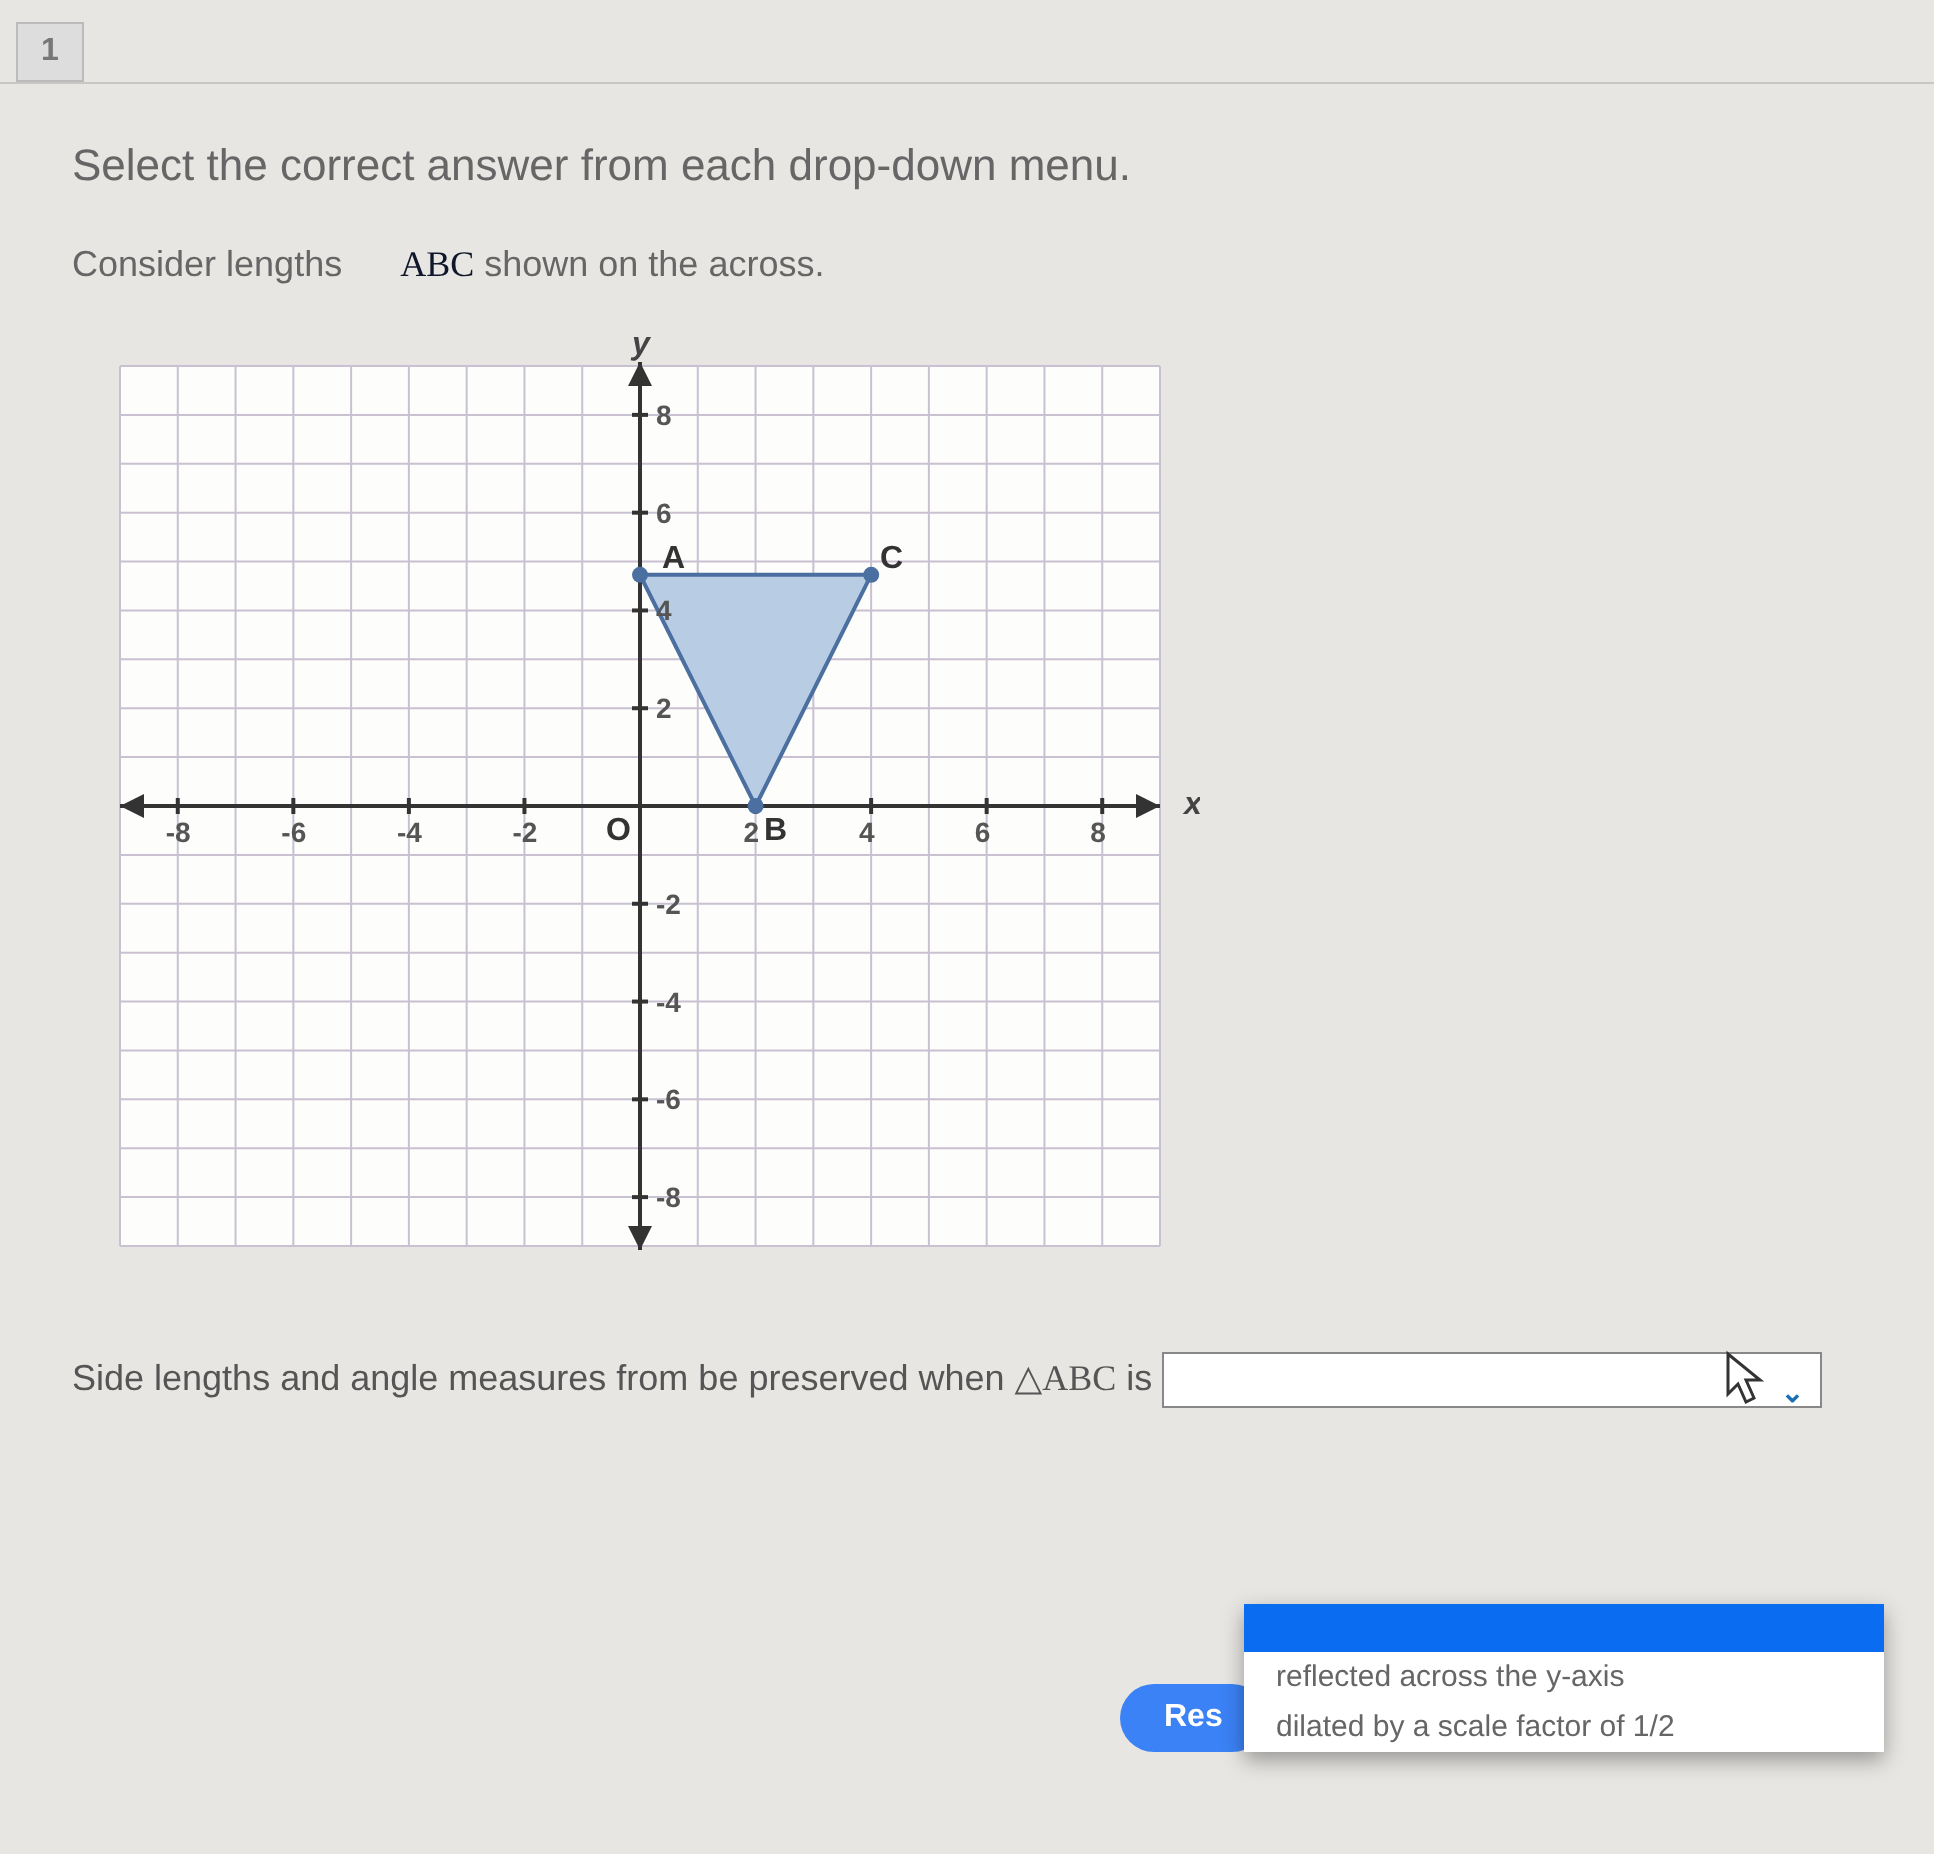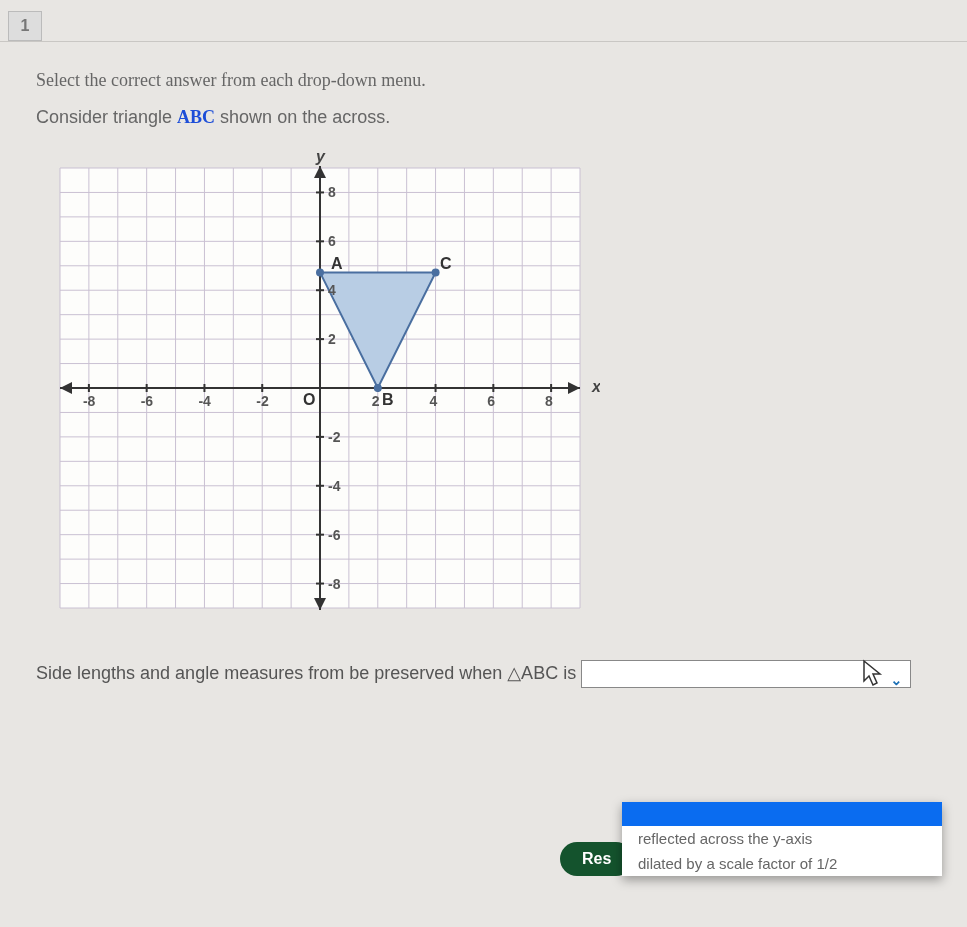--- a/index.html
+++ b/index.html
@@ -24,26 +24,26 @@
     width: 34px;
     height: 30px;
     display: flex;
     align-items: center;
     justify-content: center;
     font-weight: bold;
     color: #777;
     font-size: 16px;
   }
   .content { padding: 28px 36px; }
-  .instr { font-size: 18px; color: #666; margin-bottom: 16px; font-family: Liberation Serif, serif; }
+  .instr { font-size: 22px; color: #666; margin-bottom: 26px; }
   .consider { font-size: 18px; color: #666; margin-bottom: 20px; }
-  .consider .strong { font-family: "Times New Roman", serif; font-weight: bold; color:#1d4ed8; }
+  .consider .strong { font-family: "Times New Roman", serif; font-weight: normal; color:#0f172a;margin-left:24px; }
   .graph-wrap { margin-left: 4px; margin-bottom: 26px; }
   .sentences { font-size: 18px; color: #555; line-height: 30px; }
-  .tri { font-family: Liberation Sans, sans-serif; text-align: center; }
+  .tri { font-family: Liberation Serif, serif; text-align: center; }
   .select-box {
     display: inline-block;
     border: 1px solid #888;
     background: #fff;
     height: 28px;
     vertical-align: middle;
     position: relative;
   }
   .select1 { width: 330px; }
   .select2 { width: 180px; }
@@ -72,41 +72,41 @@
     height: 24px;
   }
   .dropdown .opt {
     padding: 4px 16px;
     cursor: pointer;
   }
   .reset-btn {
     position: absolute;
     top: 842px;
     left: 560px;
-    background: #14532d;
+    background: #3b82f6;
     color: #fff;
     border-radius: 18px;
     font-weight: bold;
     font-size: 16px;
     padding: 8px 22px;
     z-index: 5;
   }
   svg text { font-family: Arial, sans-serif; }
 </style>
 </head>
 <body>
 
 <div class="topbar">
   <div class="qnum">1</div>
 </div>
 
 <div class="content">
   <p class="instr">Select the correct answer from each drop-down menu.</p>
   <p class="consider">
-    <span>Consider triangle </span><span class="strong">ABC</span><span> shown on the across.</span>
+    <span>Consider lengths </span><span class="strong">ABC</span><span> shown on the across.</span>
   </p>
 
   <div class="graph-wrap">
     <svg width="560" height="480" viewBox="0 0 560 480">
 
       <rect x="20" y="20" width="520" height="440" fill="#fdfdfb" stroke="none"></rect>
 
       <g stroke="#c9c0d2" stroke-width="1">
         
         

